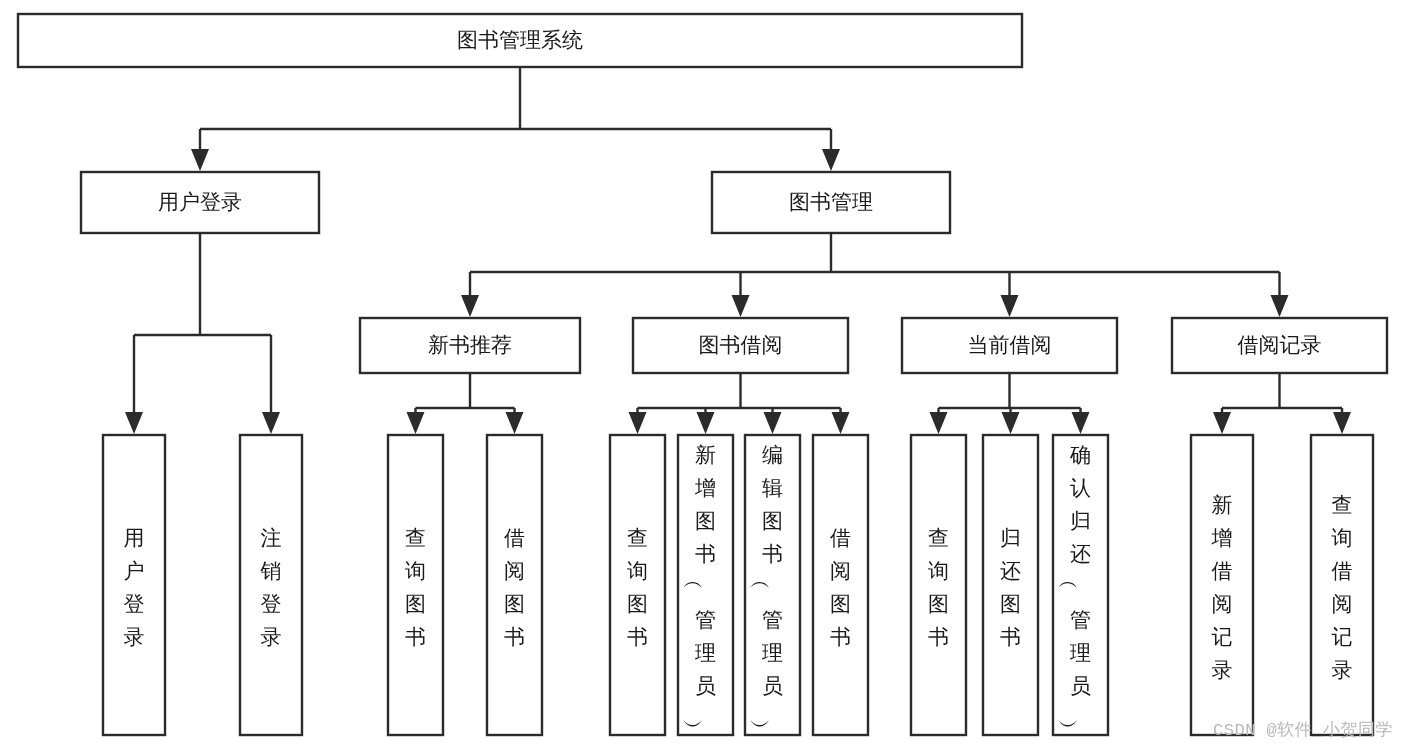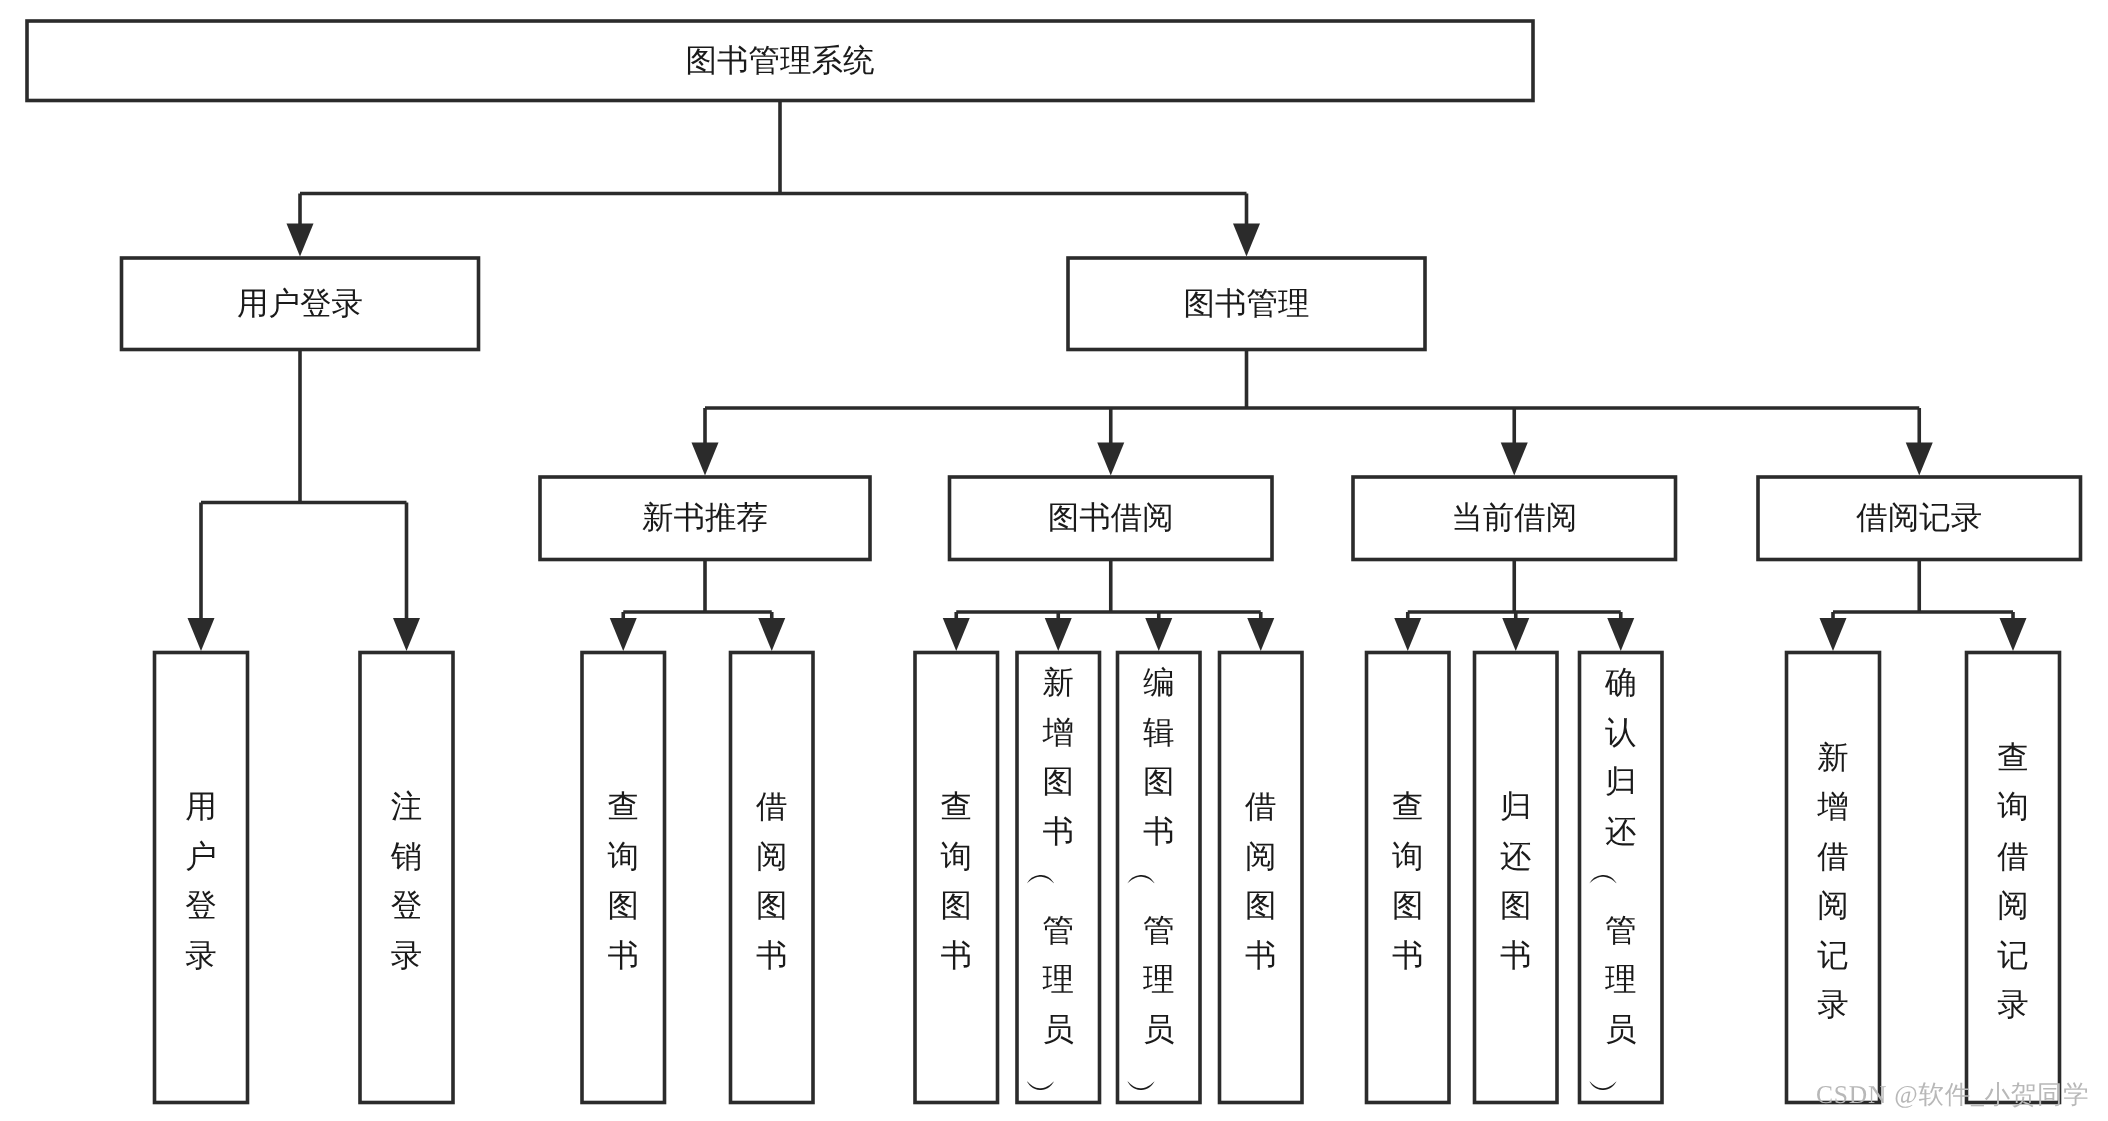--- a/index.html
+++ b/index.html
@@ -51,21 +51,21 @@
   .node-label-v {
     font-family: "Liberation Sans", "DejaVu Sans", sans-serif;
     font-size: 21px;
     fill: #1a1a1a;
     text-anchor: middle;
   }
   .watermark {
     position: absolute;
     right: 12px;
     bottom: 6px;
-    font-family: Liberation Serif, serif;
+    font-family: Liberation Mono, monospace;
     font-size: 17px;
     color: #b8b8b8;
     white-space: nowrap;
     letter-spacing: 0.5px;
   }
 </style>
 </head>
 <body>
 
 <div id="diagram-root">

